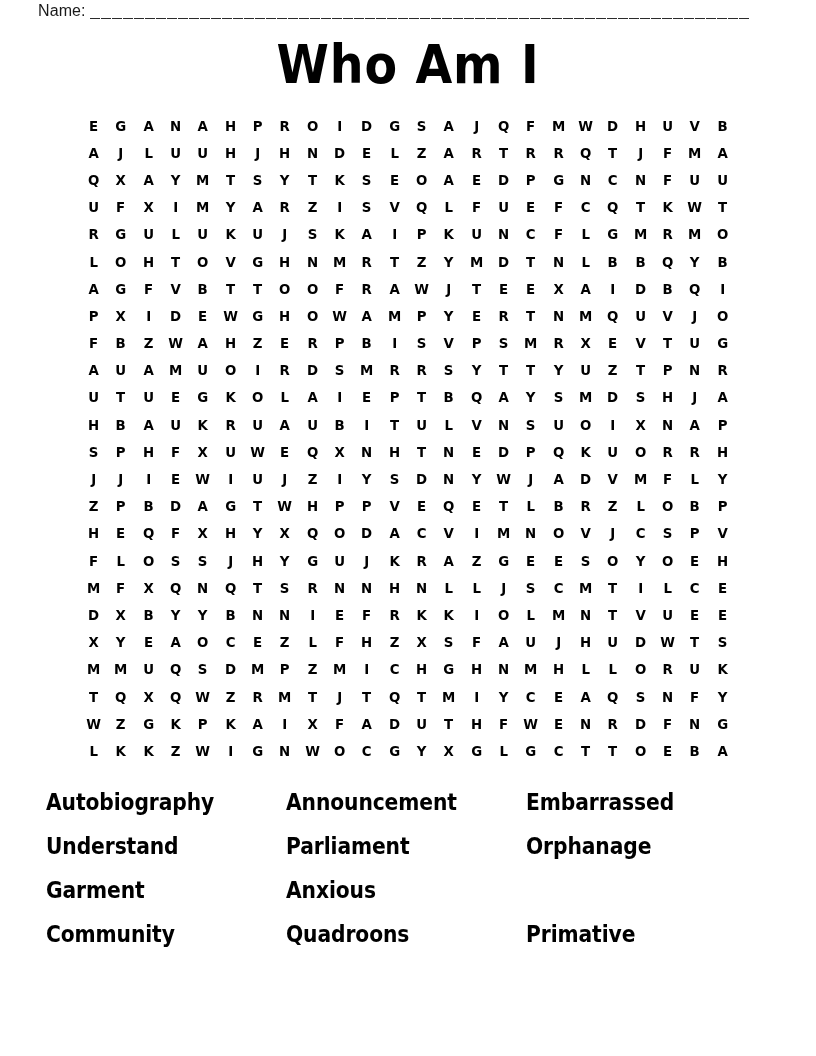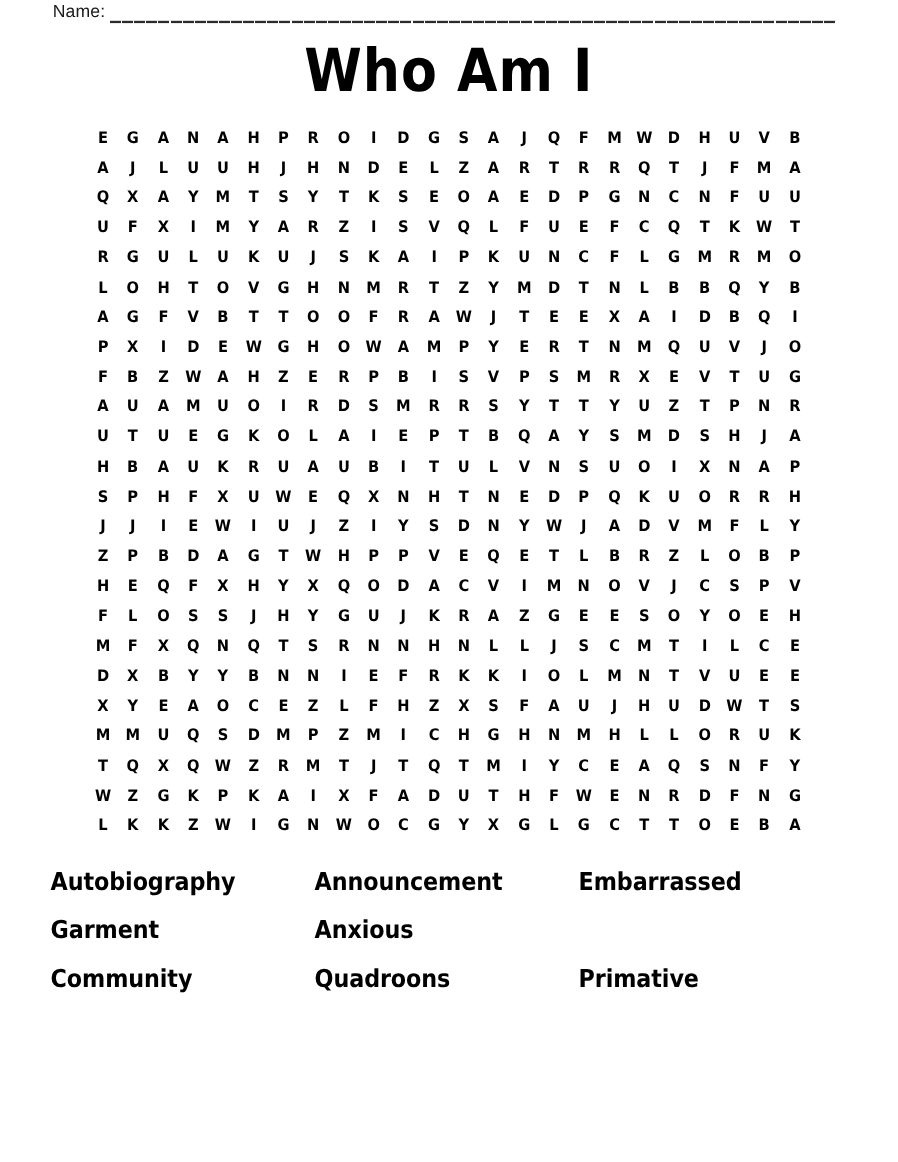--- a/index.html
+++ b/index.html
@@ -12,25 +12,25 @@
     height: 1056px;
     position: relative;
     font-family: "Liberation Sans", sans-serif;
     color: #000000;
     overflow: hidden;
   }
 
   
   .name-row {
     position: absolute;
-    left: 48px;
+    left: 38px;
     top: 2px;
     width: 712px;
     display: flex;
-    align-items: flex-end;
+    align-items: center;
   }
   .name-label {
     font-family: "Liberation Sans", sans-serif;
     font-size: 16px;
     font-weight: 400;
     letter-spacing: 0.1px;
     white-space: nowrap;
     color: #1a1a1a;
   }
   .name-blank {
@@ -758,20 +758,25 @@
     </div>
   </div>
 
 <div class="word-list">
     <div class="word-row">
       <span class="word-cell col-1">Autobiography</span>
       <span class="word-cell col-2">Announcement</span>
       <span class="word-cell col-3">Embarrassed</span>
     </div>
     <div class="word-row">
+      <span class="word-cell col-1">Understand</span>
+      <span class="word-cell col-2">Parliament</span>
+      <span class="word-cell col-3">Orphanage</span>
+    </div>
+    <div class="word-row">
       <span class="word-cell col-1">Garment</span>
       <span class="word-cell col-2">Anxious</span>
       <span class="word-cell col-3 empty"></span>
     </div>
     <div class="word-row">
       <span class="word-cell col-1">Community</span>
       <span class="word-cell col-2">Quadroons</span>
       <span class="word-cell col-3">Primative</span>
     </div>
   </div>

